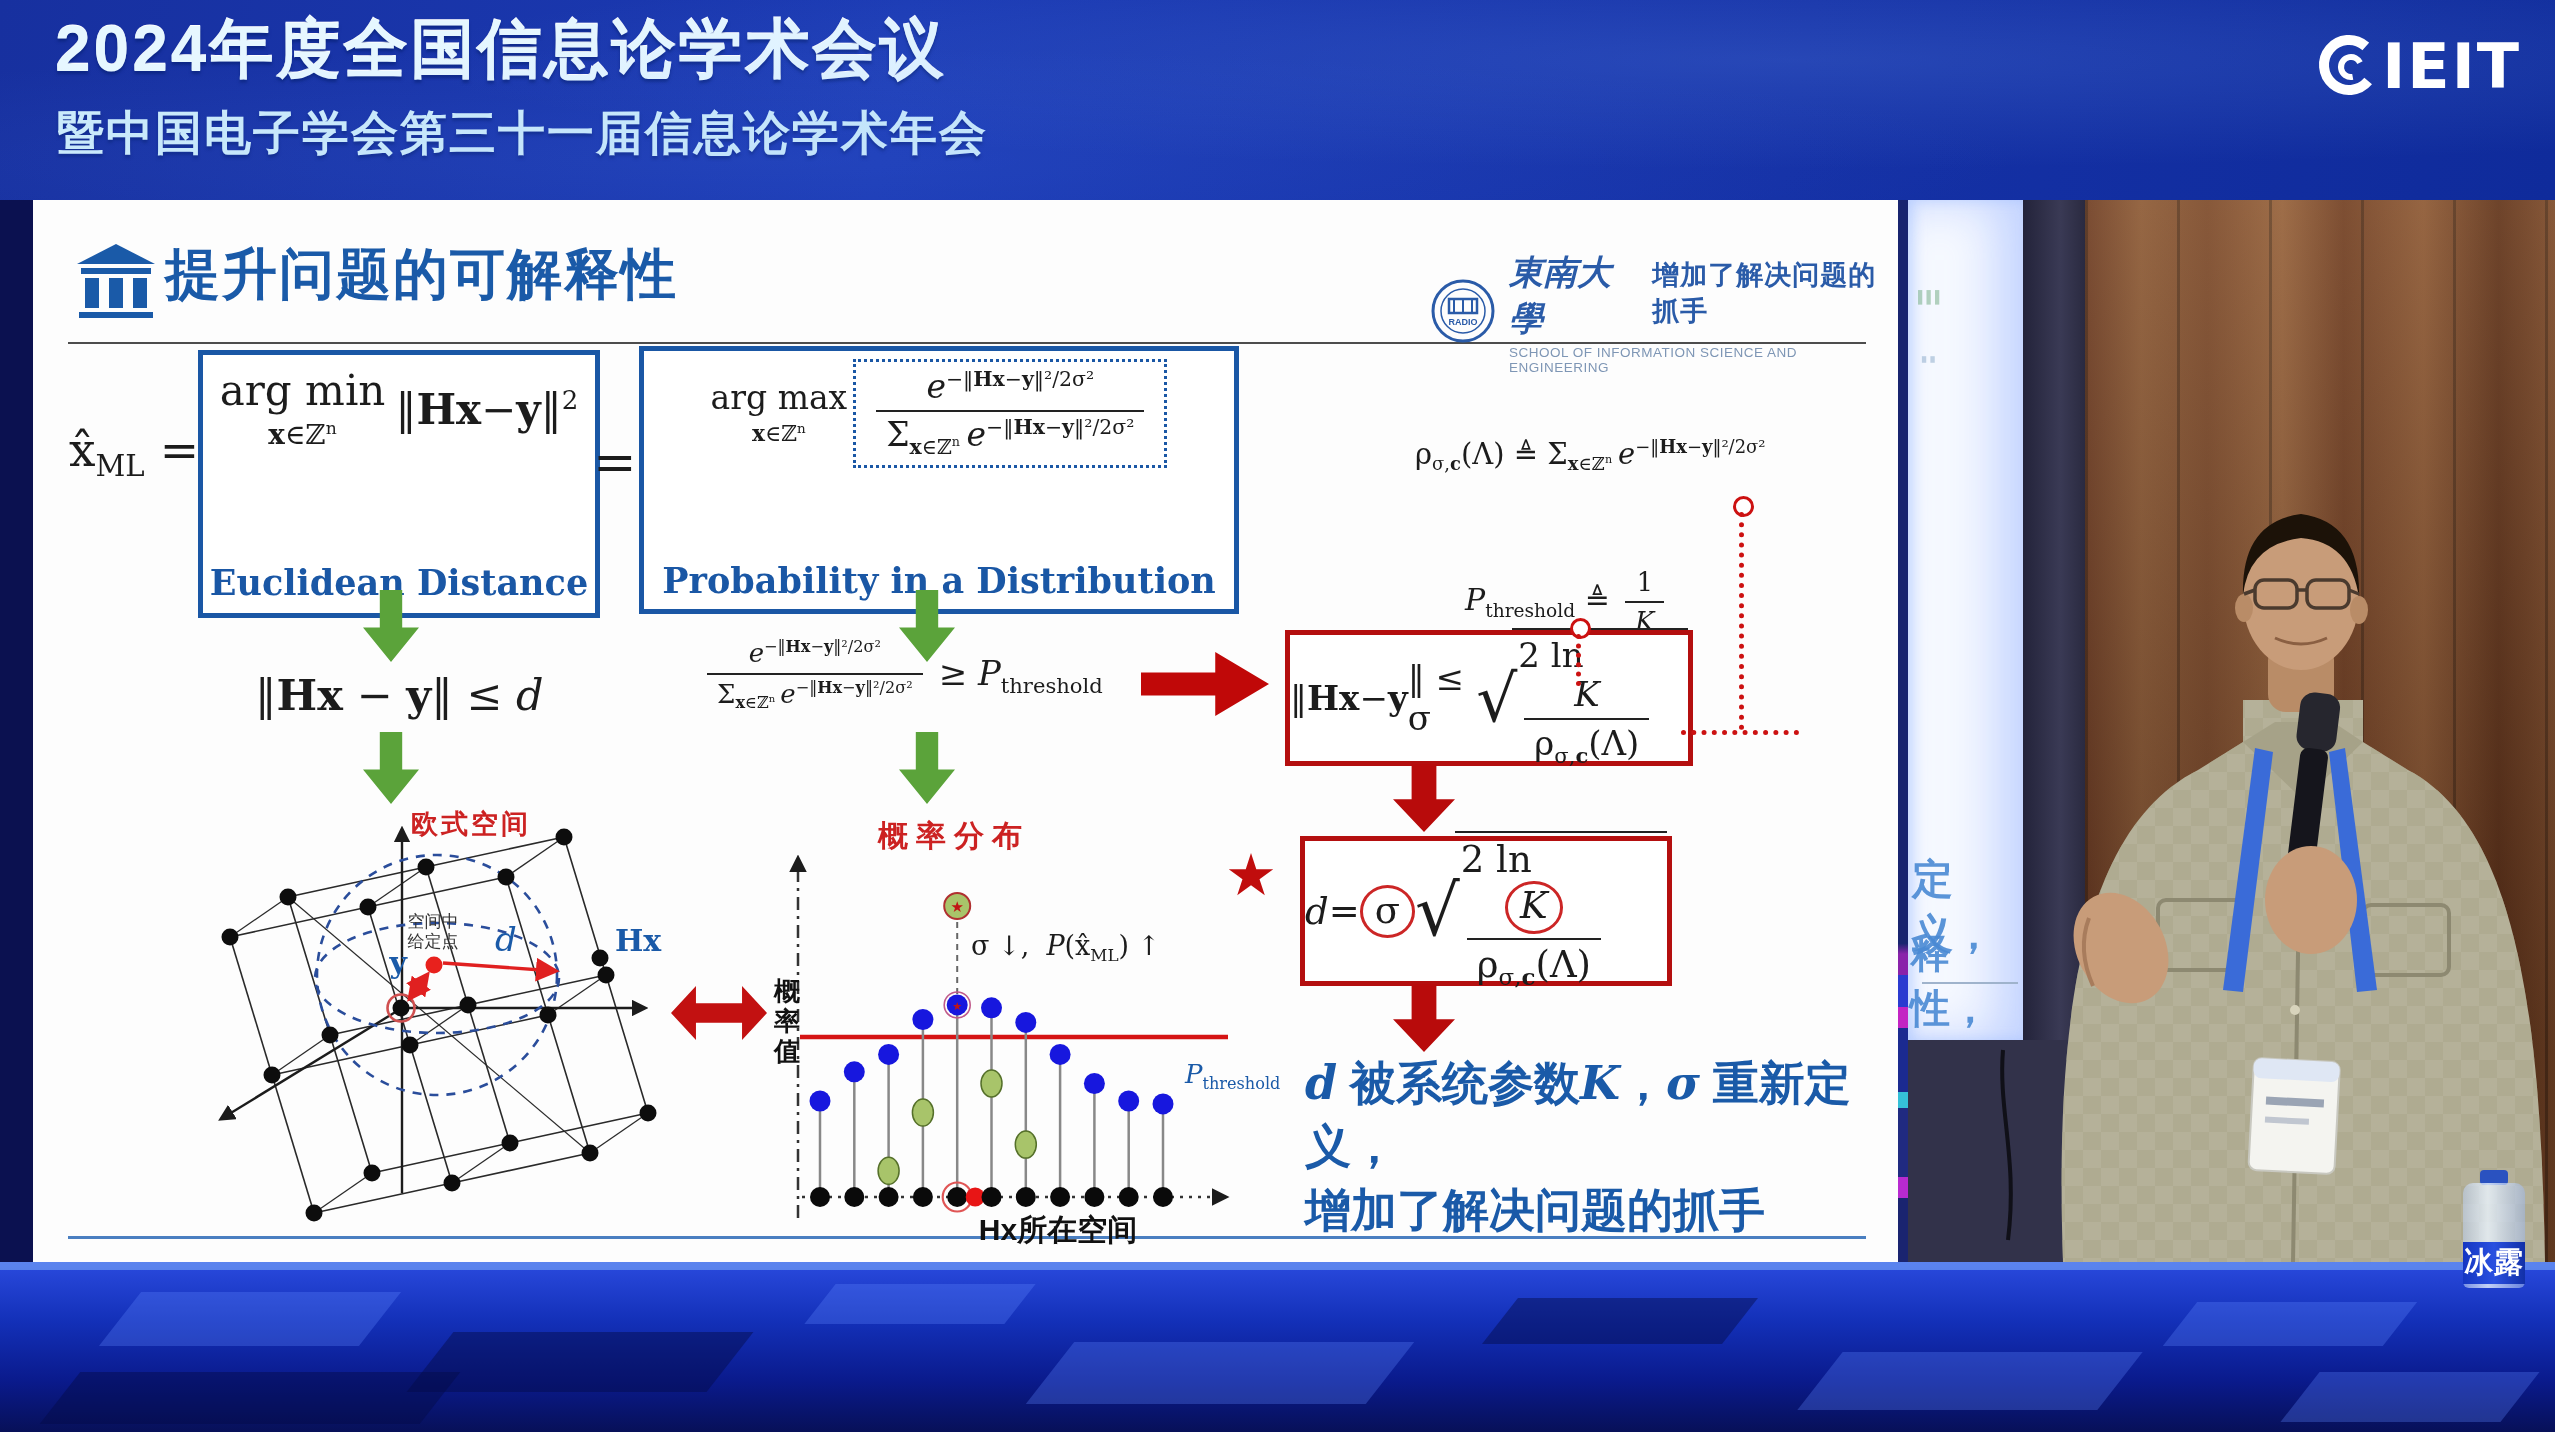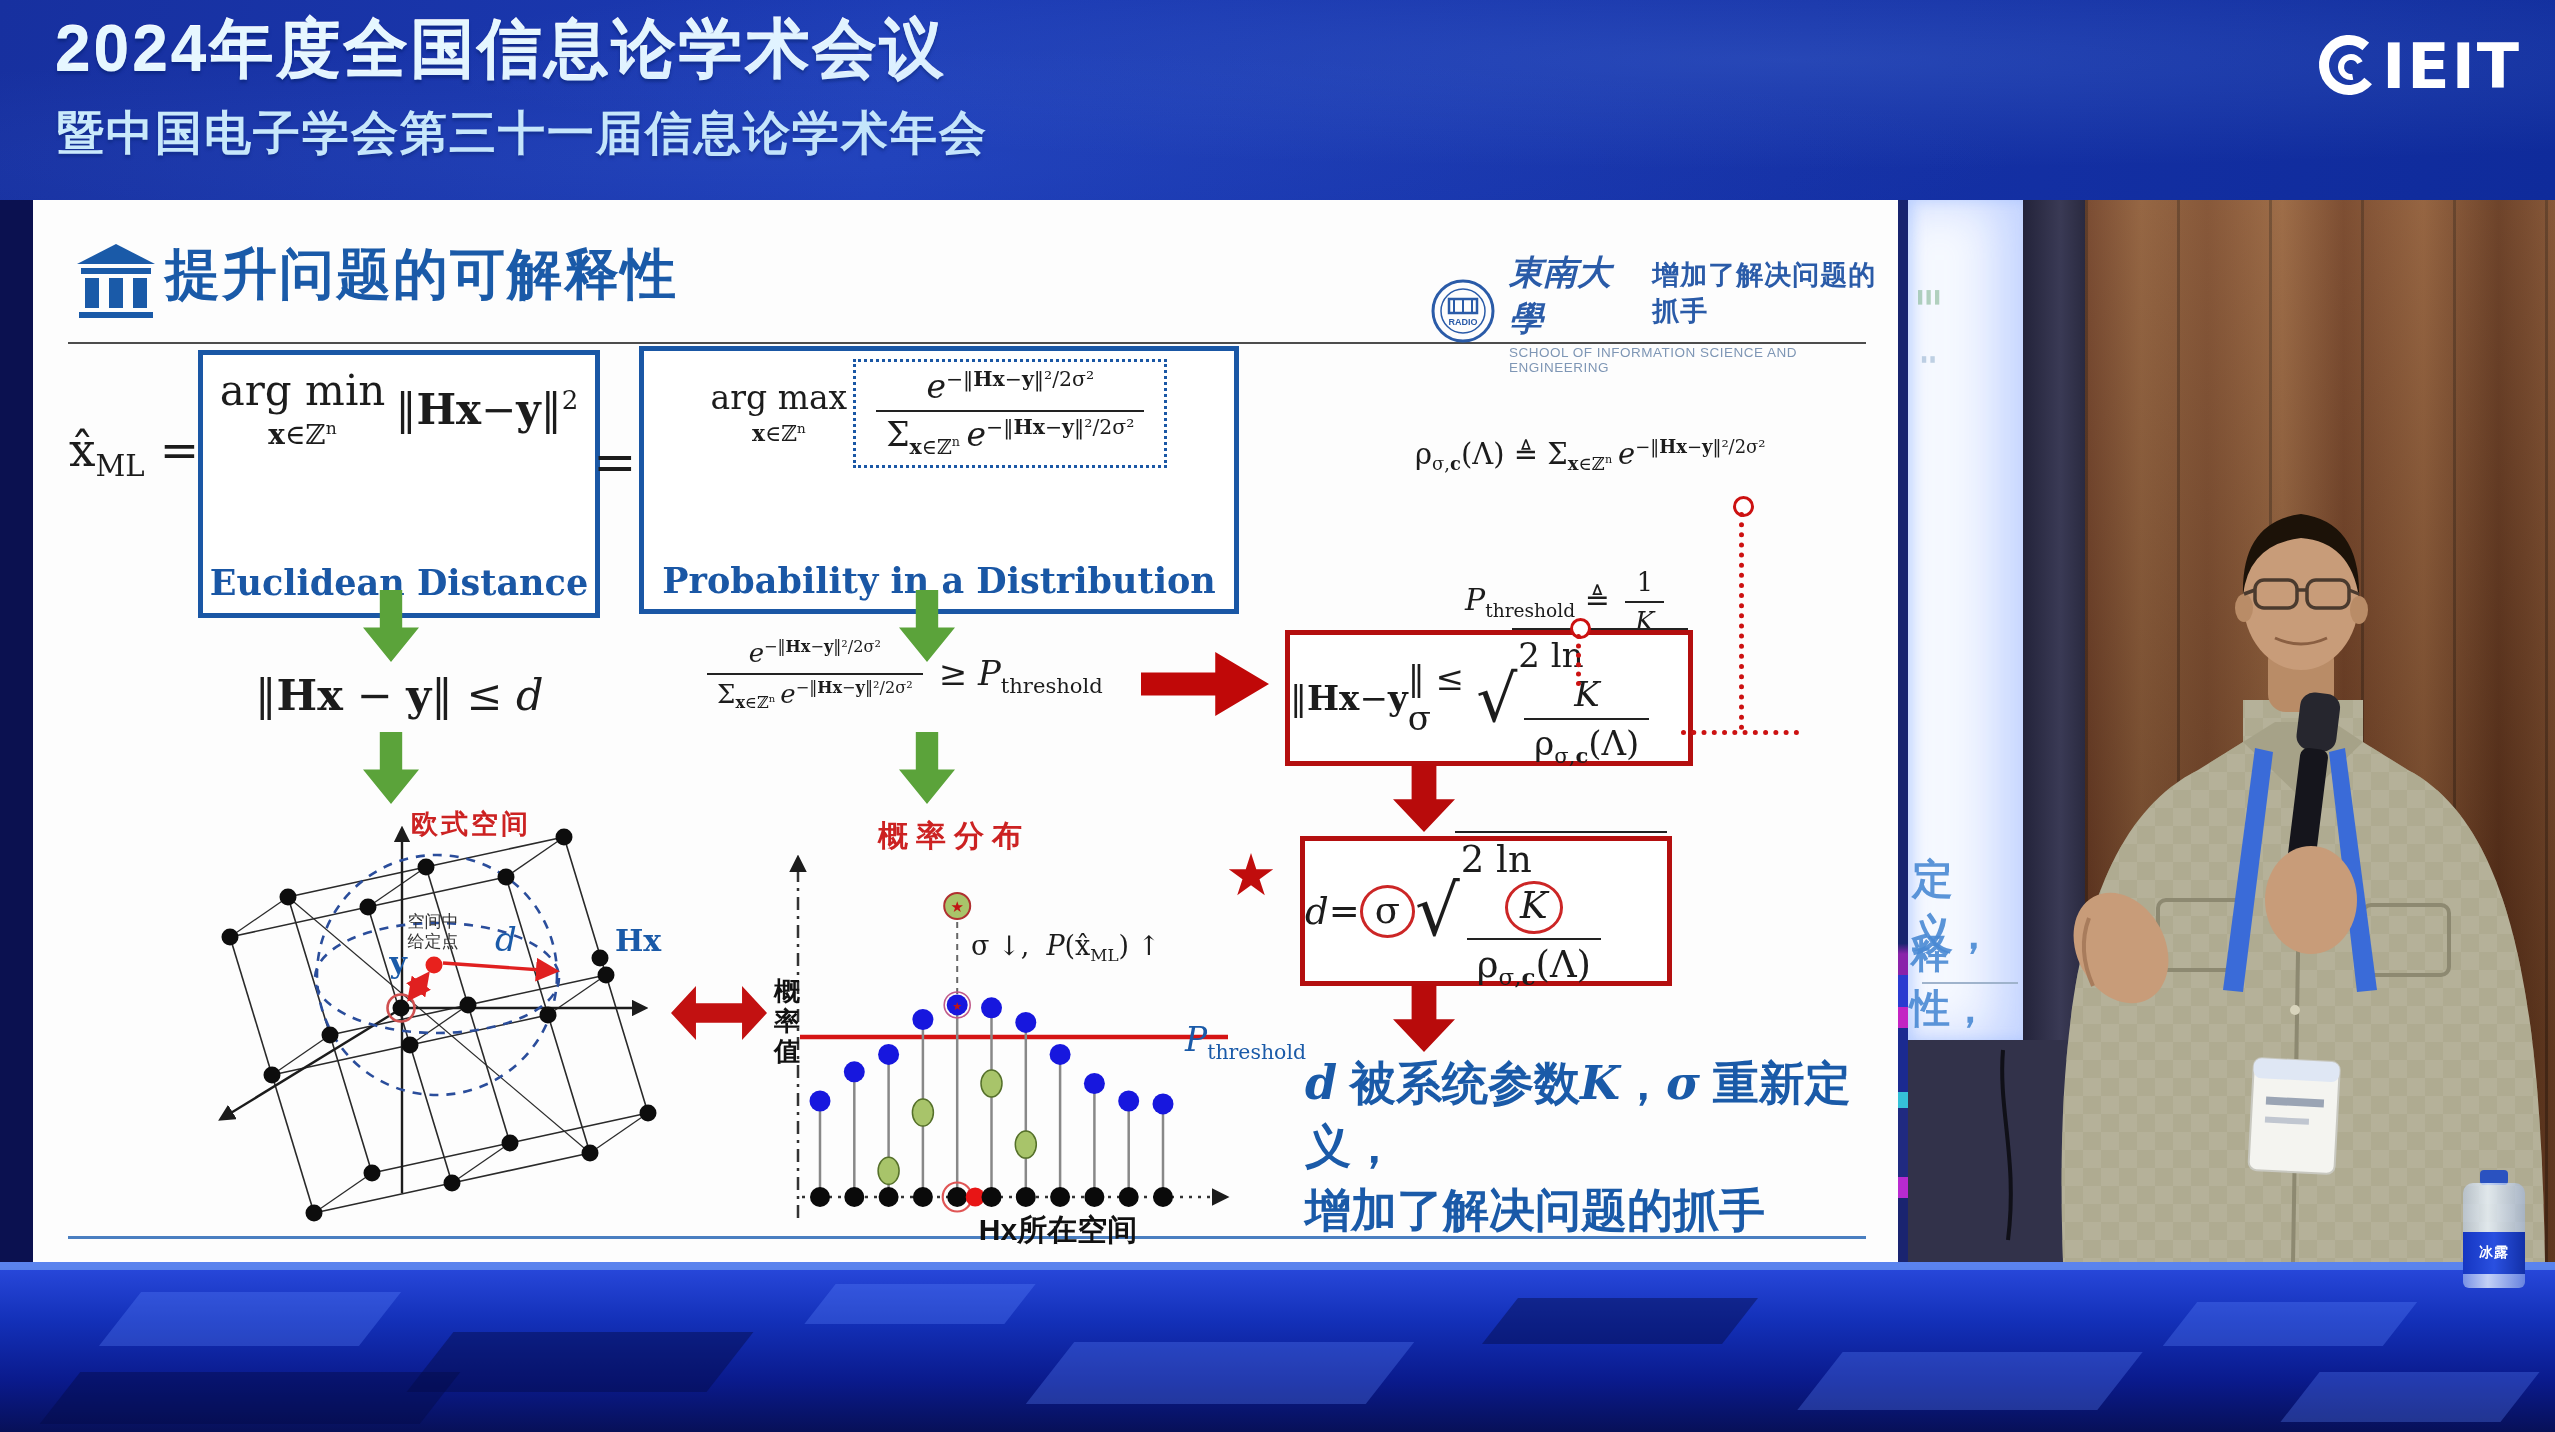--- a/index.html
+++ b/index.html
@@ -108,22 +108,22 @@
   #stage-floor{position:absolute;left:0;top:1262px;width:2555px;height:170px;
     background:linear-gradient(180deg,#2a4ade 0%,#1330b8 35%,#0a1a8c 70%,#071058 100%);}
   #stage-floor .sheen{position:absolute;left:0;top:0;width:100%;height:8px;background:rgba(140,190,255,.5);}
   .tile{position:absolute;background:rgba(95,135,255,.30);transform:skewX(-38deg);}
   .tile.dark{background:rgba(5,10,70,.45);}
 
   #bottle{position:absolute;left:2463px;top:1170px;width:62px;height:118px;}
   #bottle .cap{position:absolute;left:17px;top:0;width:28px;height:15px;background:#2a52c0;border-radius:4px;}
   #bottle .body{position:absolute;left:0;top:13px;width:62px;height:105px;border-radius:10px 10px 6px 6px;
     background:linear-gradient(90deg,rgba(190,210,245,.55),rgba(235,245,255,.8) 40%,rgba(160,185,235,.55));}
-  #bottle .label{position:absolute;left:0;top:62px;width:62px;height:42px;background:linear-gradient(90deg,#1536c2,#2a50e0 50%,#1230a8);
-    display:flex;align-items:center;justify-content:center;color:#fff;font-weight:bold;font-size:14px;letter-spacing:1px;}
+  #bottle .label{position:absolute;left:0;top:72px;width:62px;height:42px;background:linear-gradient(90deg,#1536c2,#2a50e0 50%,#1230a8);
+    display:flex;align-items:center;justify-content:center;color:#fff;font-weight:bold;font-size:29px;letter-spacing:1px;}
 </style>
 </head>
 <body>
 
 <div id="stage-root">
 
   <div id="header">
     <div class="hdr-line1">2024年度全国信息论学术会议</div>
     <div class="hdr-line2">暨中国电子学会第三十一届信息论学术年会</div>
     <div id="cieit-logo">
@@ -362,21 +362,21 @@
         <circle cx="336.4" cy="283.51" r="10.5" fill="#1717de"></circle>
         <circle cx="336.4" cy="397" r="10" fill="#0a0a0a"></circle>
         <line x1="370.7" y1="393" x2="370.7" y2="300.97" stroke="#888" stroke-width="2.5"></line>
         <circle cx="370.7" cy="300.97" r="10.5" fill="#1717de"></circle>
         <circle cx="370.7" cy="397" r="10" fill="#0a0a0a"></circle>
         <line x1="405" y1="393" x2="405" y2="303.88" stroke="#888" stroke-width="2.5"></line>
         <circle cx="405" cy="303.88" r="10.5" fill="#1717de"></circle>
         <circle cx="405" cy="397" r="10" fill="#0a0a0a"></circle>
       </svg>
     <div class="overlay-label m" style="left:938px;top:730px;font-size:27px;color:#1c1c1c;">σ ↓,&nbsp; <i>P</i>(x̂<sub>ML</sub>) ↑</div>
-    <div class="overlay-label m" style="left:1152px;top:820px;font-size:33px;"><i>P</i><sub>threshold</sub></div>
+    <div class="overlay-label m" style="left:1152px;top:859px;font-size:26px;"><i>P</i><sub>threshold</sub></div>
   </div>
 
   <div id="photo">
     <div id="phys-screen">
       <div class="ghost1">▌▌▌</div>
       <div class="ghost2">▖▖</div>
       <div class="frag1">定义，</div>
       <div class="frag2">释性，</div>
       <div class="fline"></div>
     </div>

